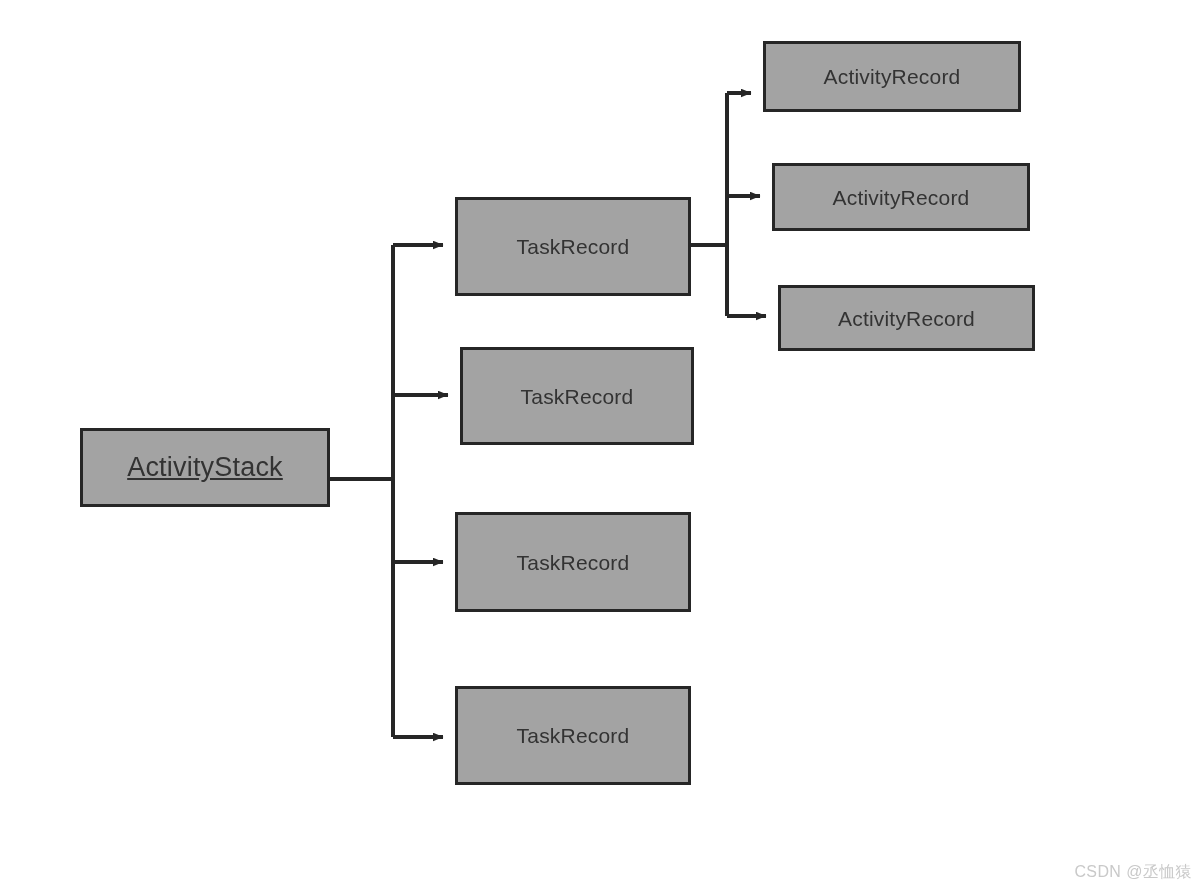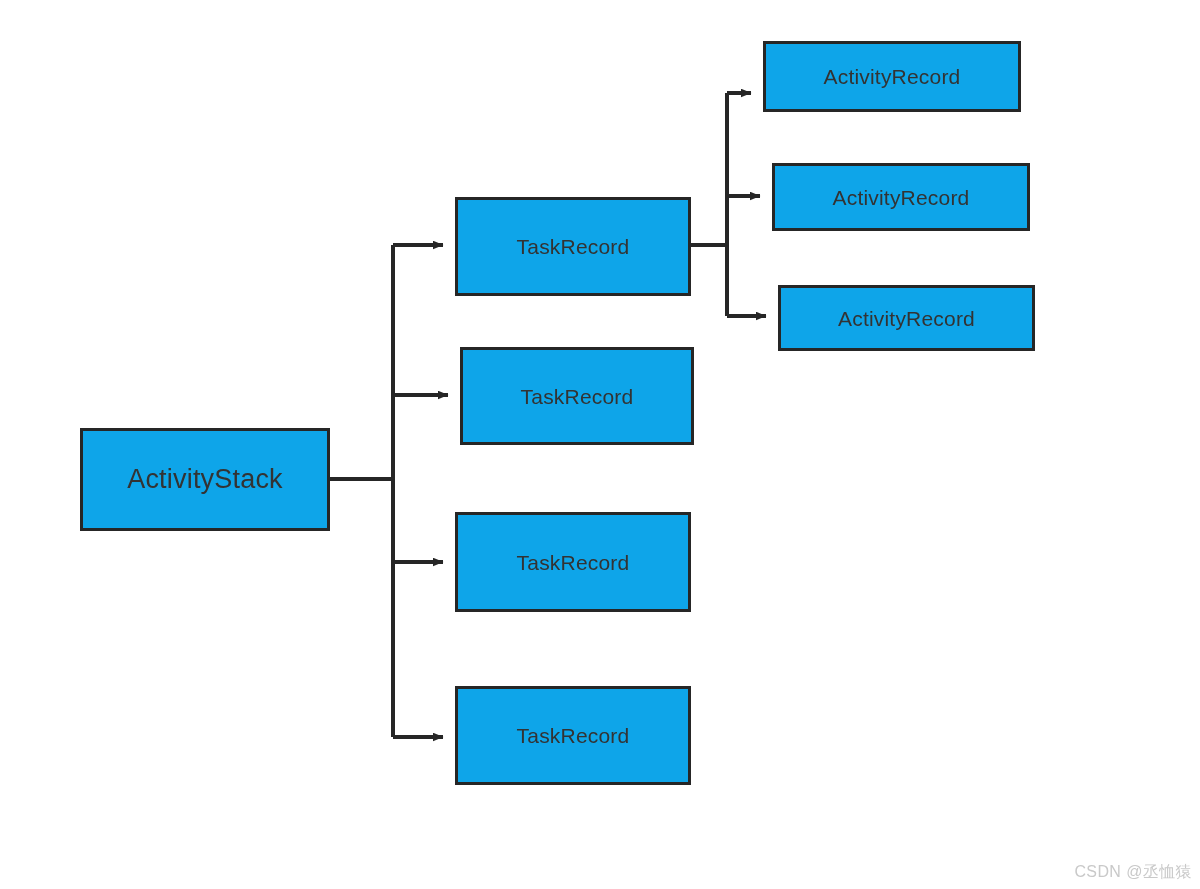--- a/index.html
+++ b/index.html
@@ -20,21 +20,21 @@
   #diagram-svg {
     position: absolute;
     left: 0;
     top: 0;
     width: 1200px;
     height: 889px;
   }
   .node-box {
     position: absolute;
     box-sizing: border-box;
-    background: #0ea5e9;
+    background: #a3a3a3;
     border: 3px solid #262626;
     display: flex;
     align-items: center;
     justify-content: center;
     color: #333333;
     letter-spacing: 0.2px;
     white-space: nowrap;
   }
   .node-label {
     display: block;
@@ -92,21 +92,21 @@
       <path d="M727,93 L751,93" stroke="#262626" stroke-width="4" fill="none" marker-end="url(#arrow)"></path>
     </g>
     <g>
       <path d="M727,196 L760,196" stroke="#262626" stroke-width="4" fill="none" marker-end="url(#arrow)"></path>
     </g>
     <g>
       <path d="M727,316 L766,316" stroke="#262626" stroke-width="4" fill="none" marker-end="url(#arrow)"></path>
     </g>
   </svg>
 
-  <div class="node-box" style="left:80px; top:428px; width:250px; height:103px;">
+  <div class="node-box" style="left:80px; top:428px; width:250px; height:79px;text-decoration:underline;">
     <span class="node-label size-lg">ActivityStack</span>
   </div>
 
   <div class="node-box" style="left:455px; top:197px; width:236px; height:99px;">
     <span class="node-label size-md">TaskRecord</span>
   </div>
 
   <div class="node-box" style="left:460px; top:347px; width:234px; height:98px;">
     <span class="node-label size-md">TaskRecord</span>
   </div>

